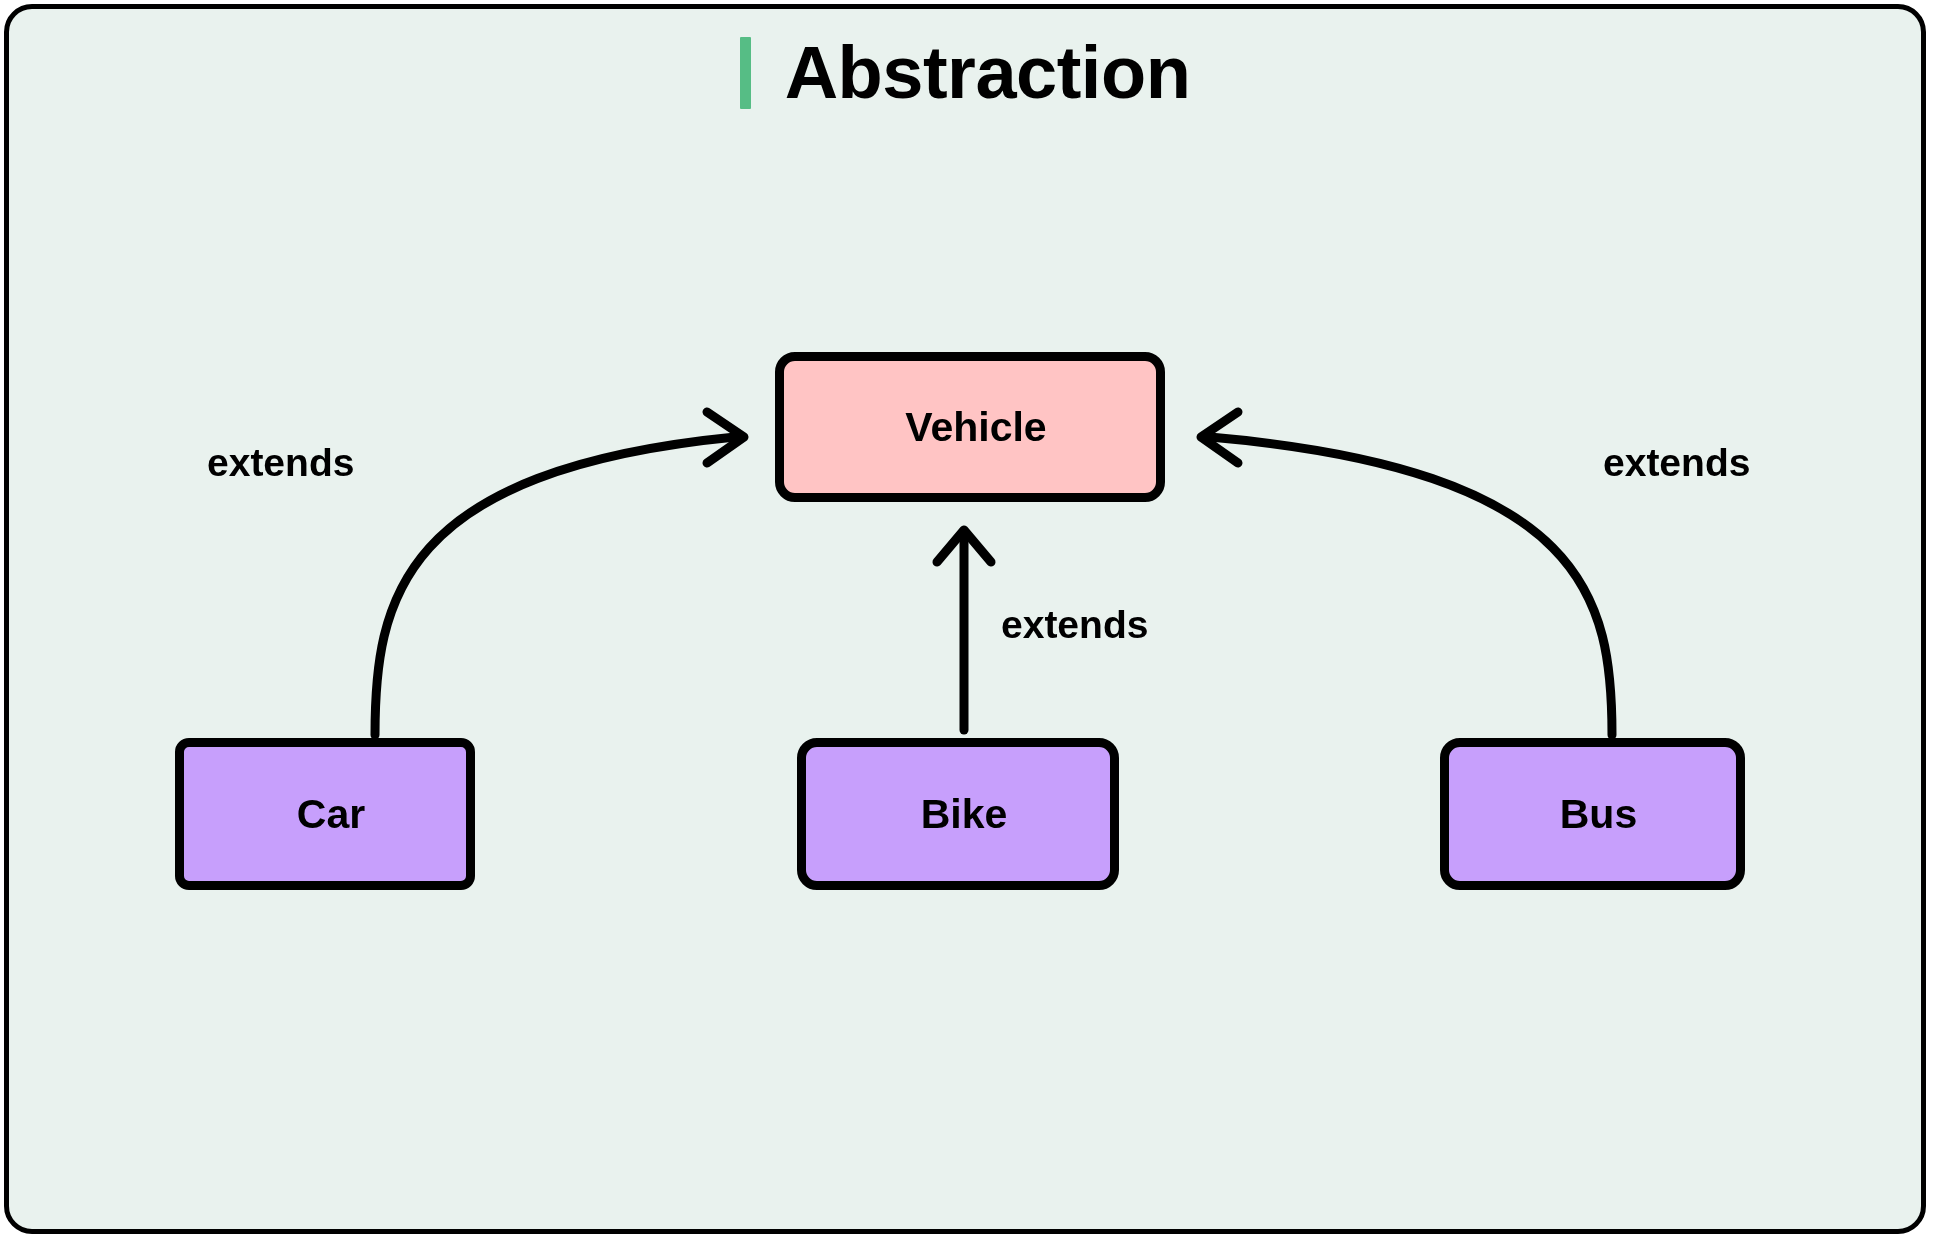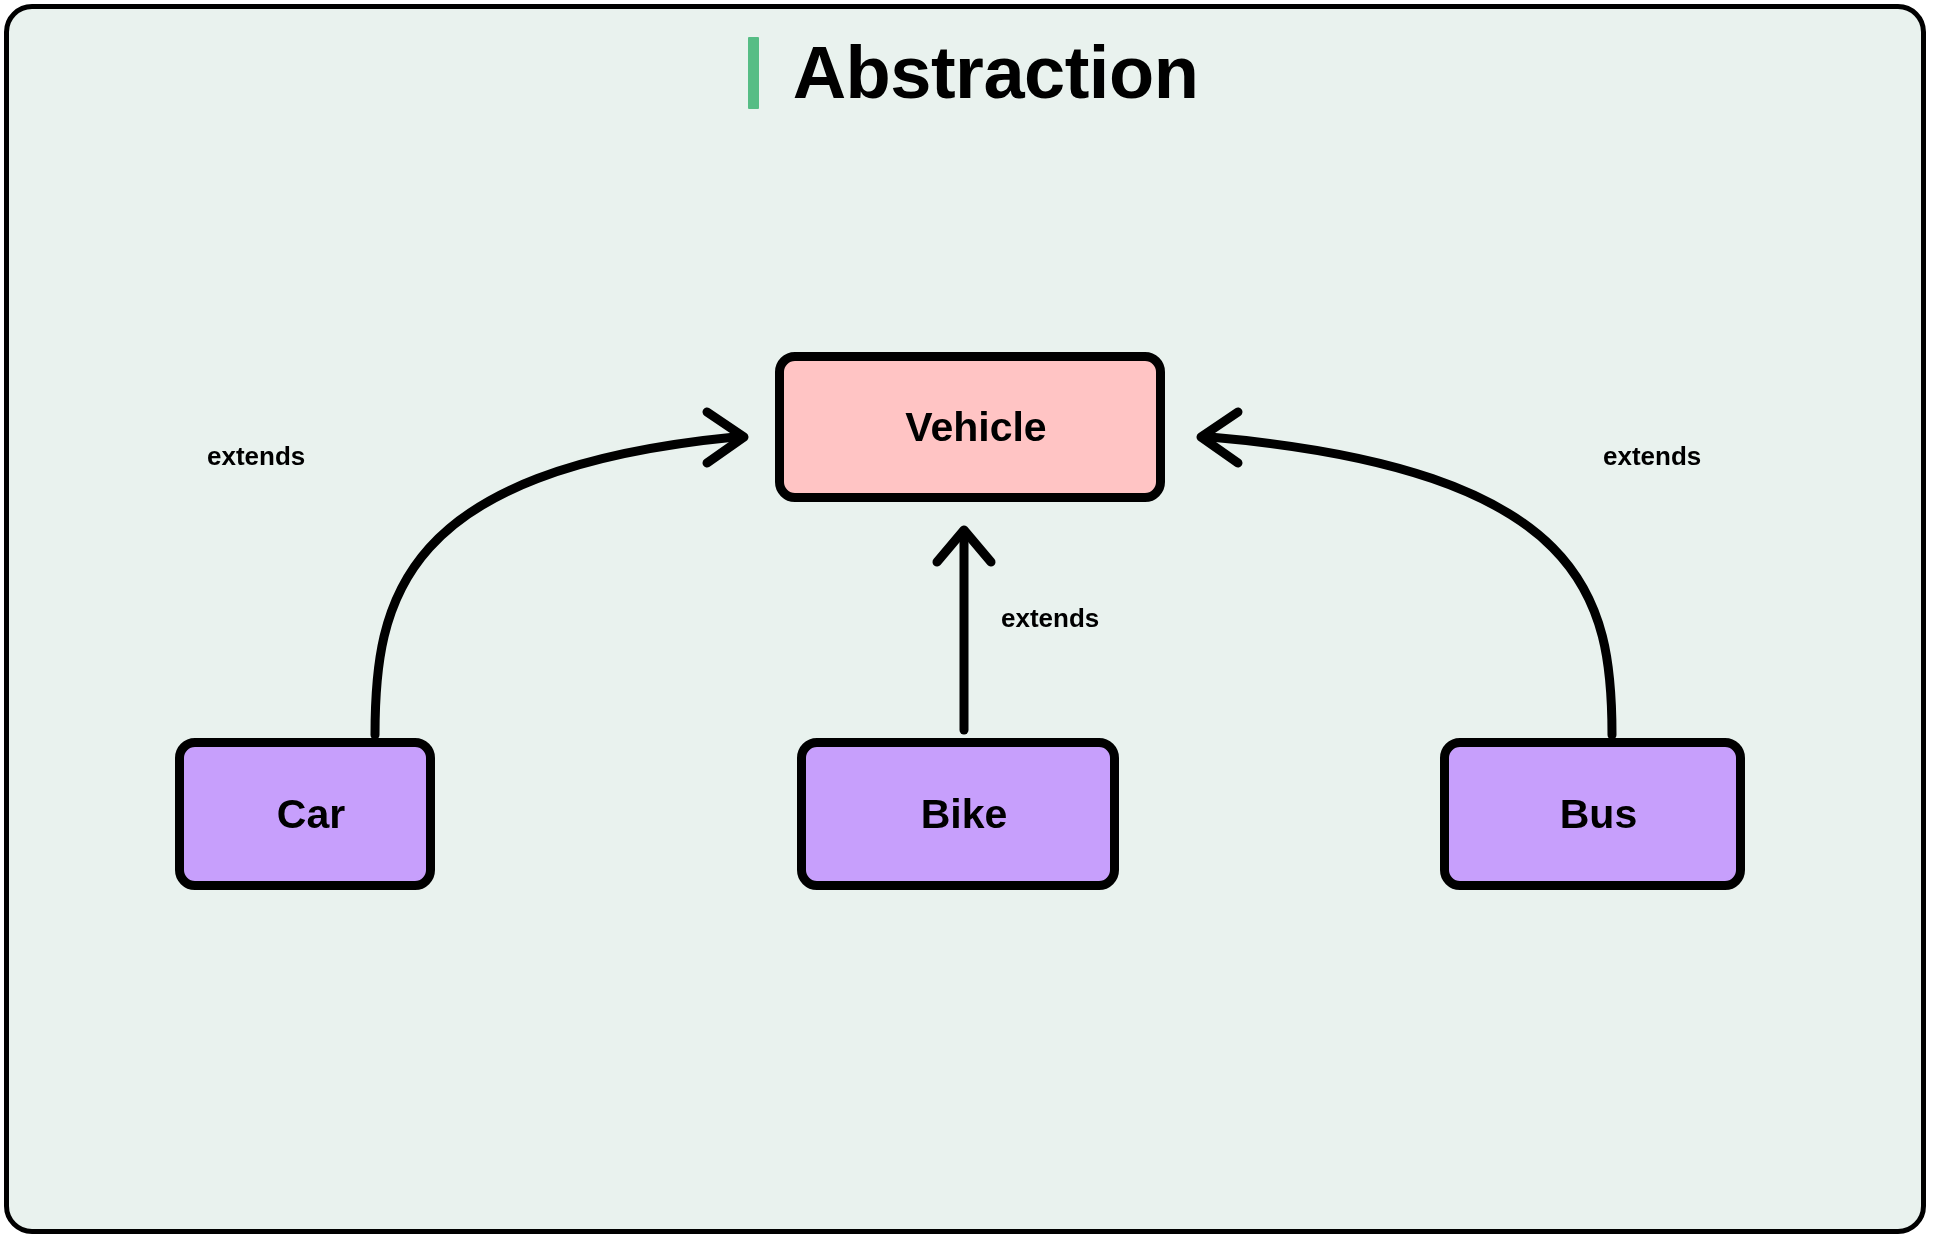--- a/index.html
+++ b/index.html
@@ -35,21 +35,20 @@
 
   .title-wrap {
     position: absolute;
     left: 0;
     top: 36px;
     width: 1930px;
     display: flex;
     align-items: center;
     justify-content: center;
     gap: 34px;
-    margin-left: 8px;
   }
   .title-bar {
     width: 11px;
     height: 72px;
     background: #56bd85;
     border-radius: 1px;
     flex: none;
   }
   .title-text {
     font-size: 74px;
@@ -90,42 +89,43 @@
   #node-vehicle {
     left: 775px;
     top: 352px;
     width: 390px;
     height: 150px;
     background: #ffc4c4;
   }
   #node-car {
     left: 175px;
     top: 738px;
-    width: 260px;
+    width: 300px;
     height: 152px;
     background: #c79ffc;
+    border-radius: 14px;
   }
   #node-bike {
     left: 797px;
     top: 738px;
     width: 322px;
     height: 152px;
     background: #c79ffc;
   }
   #node-bus {
     left: 1440px;
     top: 738px;
     width: 305px;
     height: 152px;
     background: #c79ffc;
   }
 
   .edge-label {
     position: absolute;
-    font-size: 26px;
+    font-size: 39px;
     font-weight: 700;
     color: #000000;
     line-height: 1;
     white-space: nowrap;
   }
   #edge-label-left  { left: 207px;  top: 443px; }
   #edge-label-mid   { left: 1001px; top: 605px; }
   #edge-label-right { left: 1603px; top: 443px; }
 </style>
 </head>

